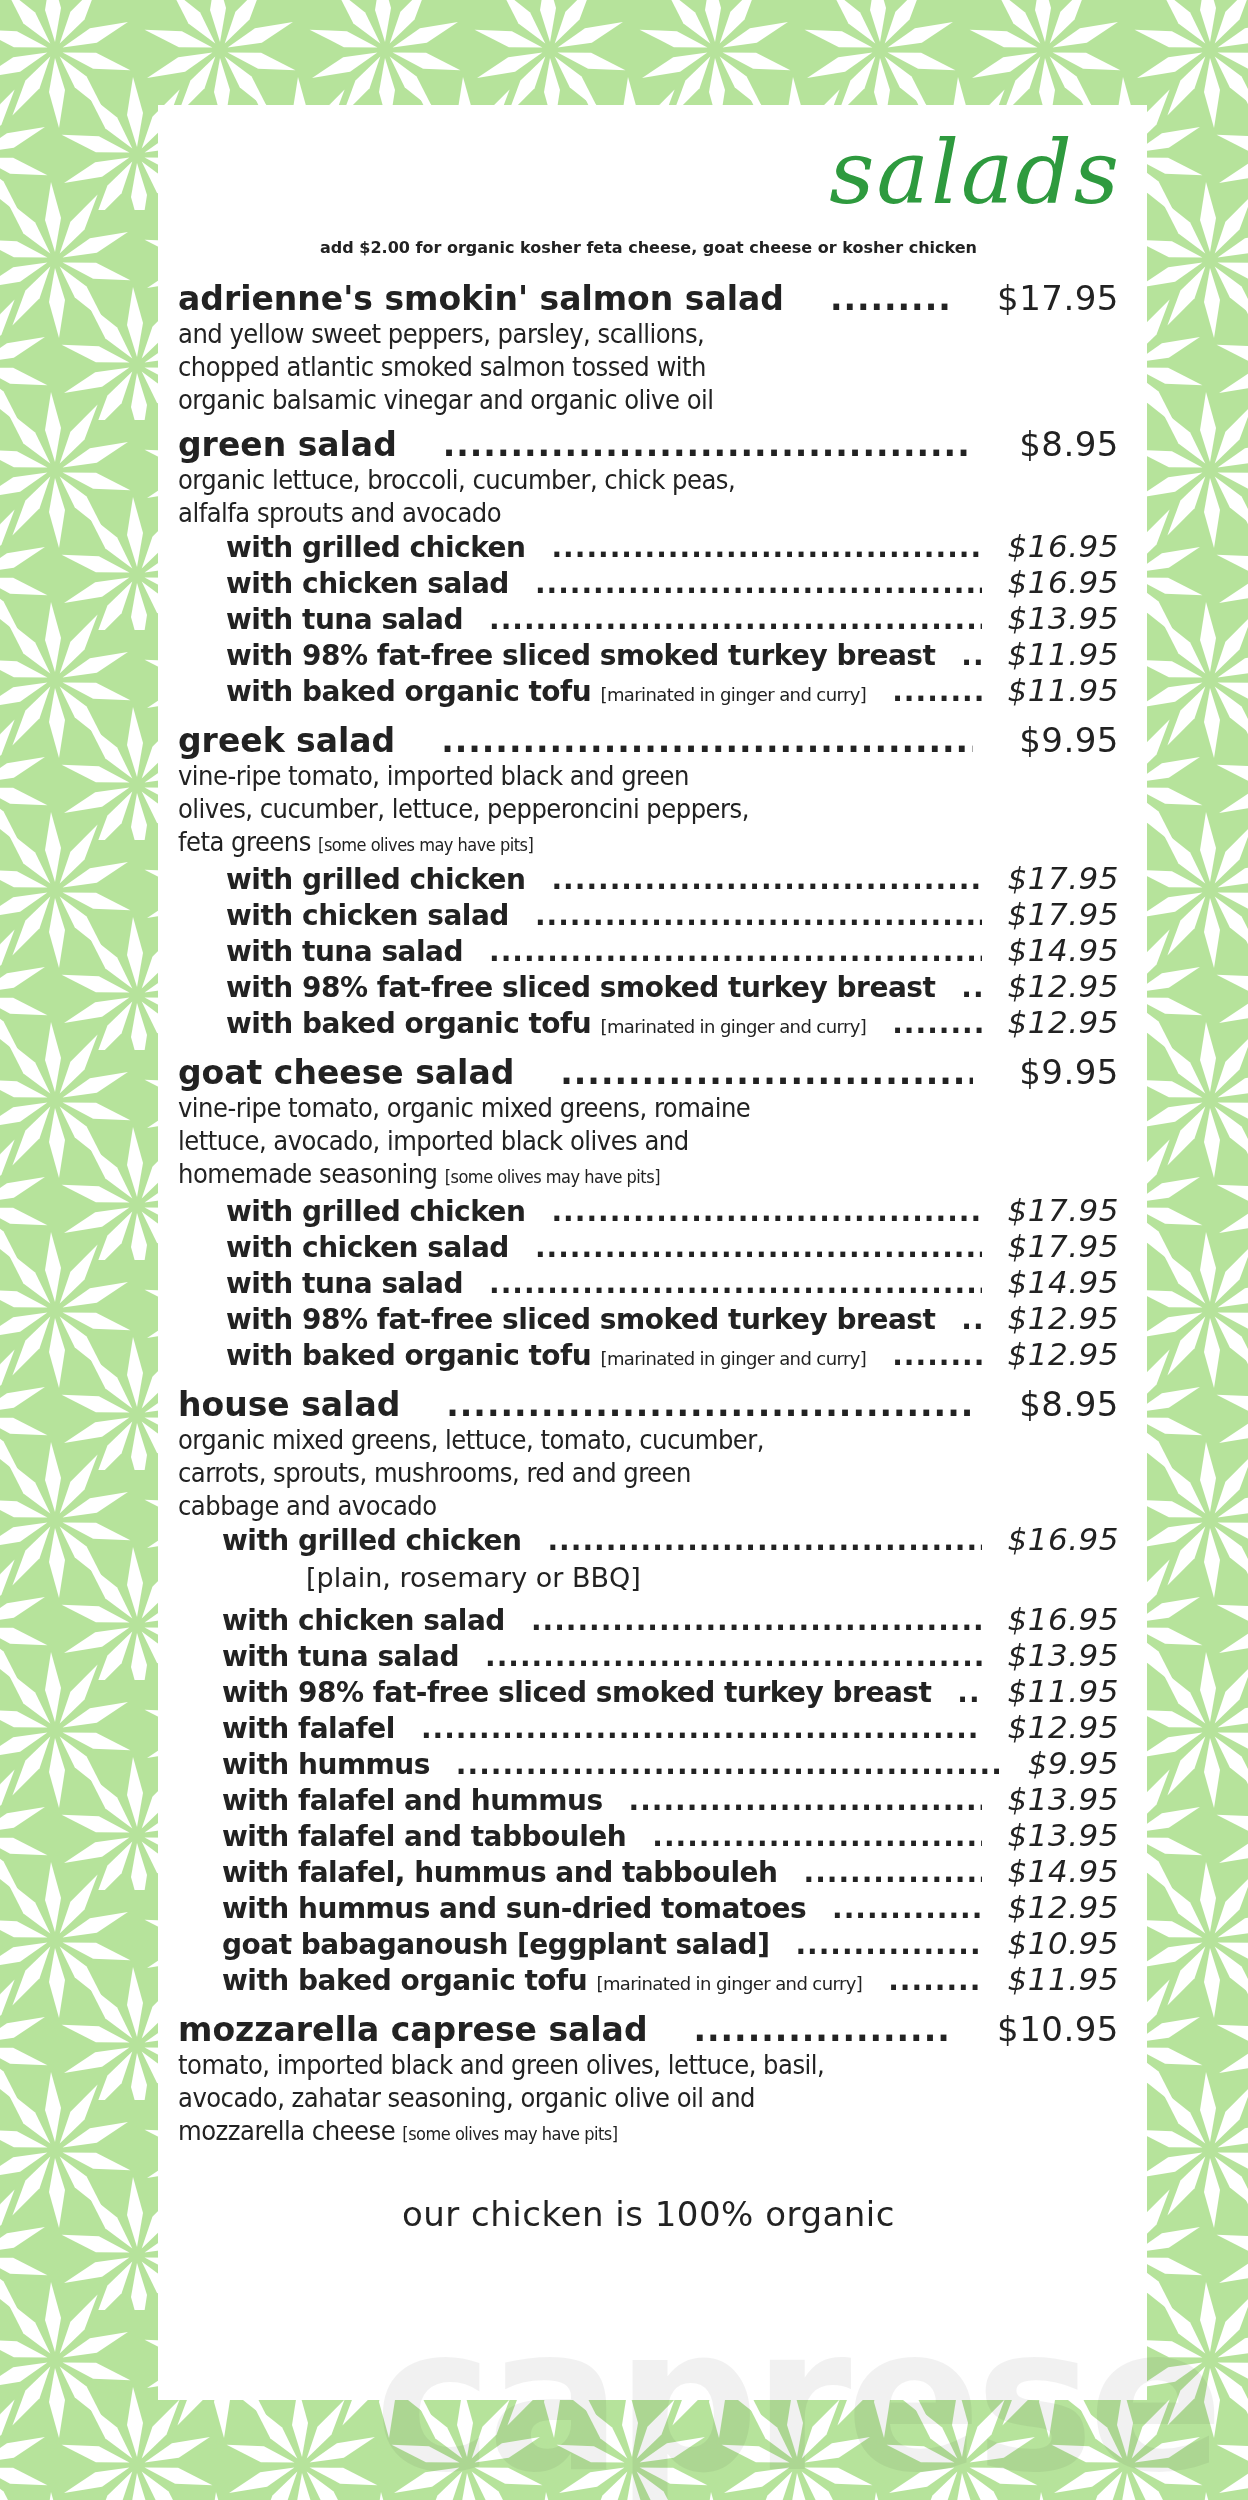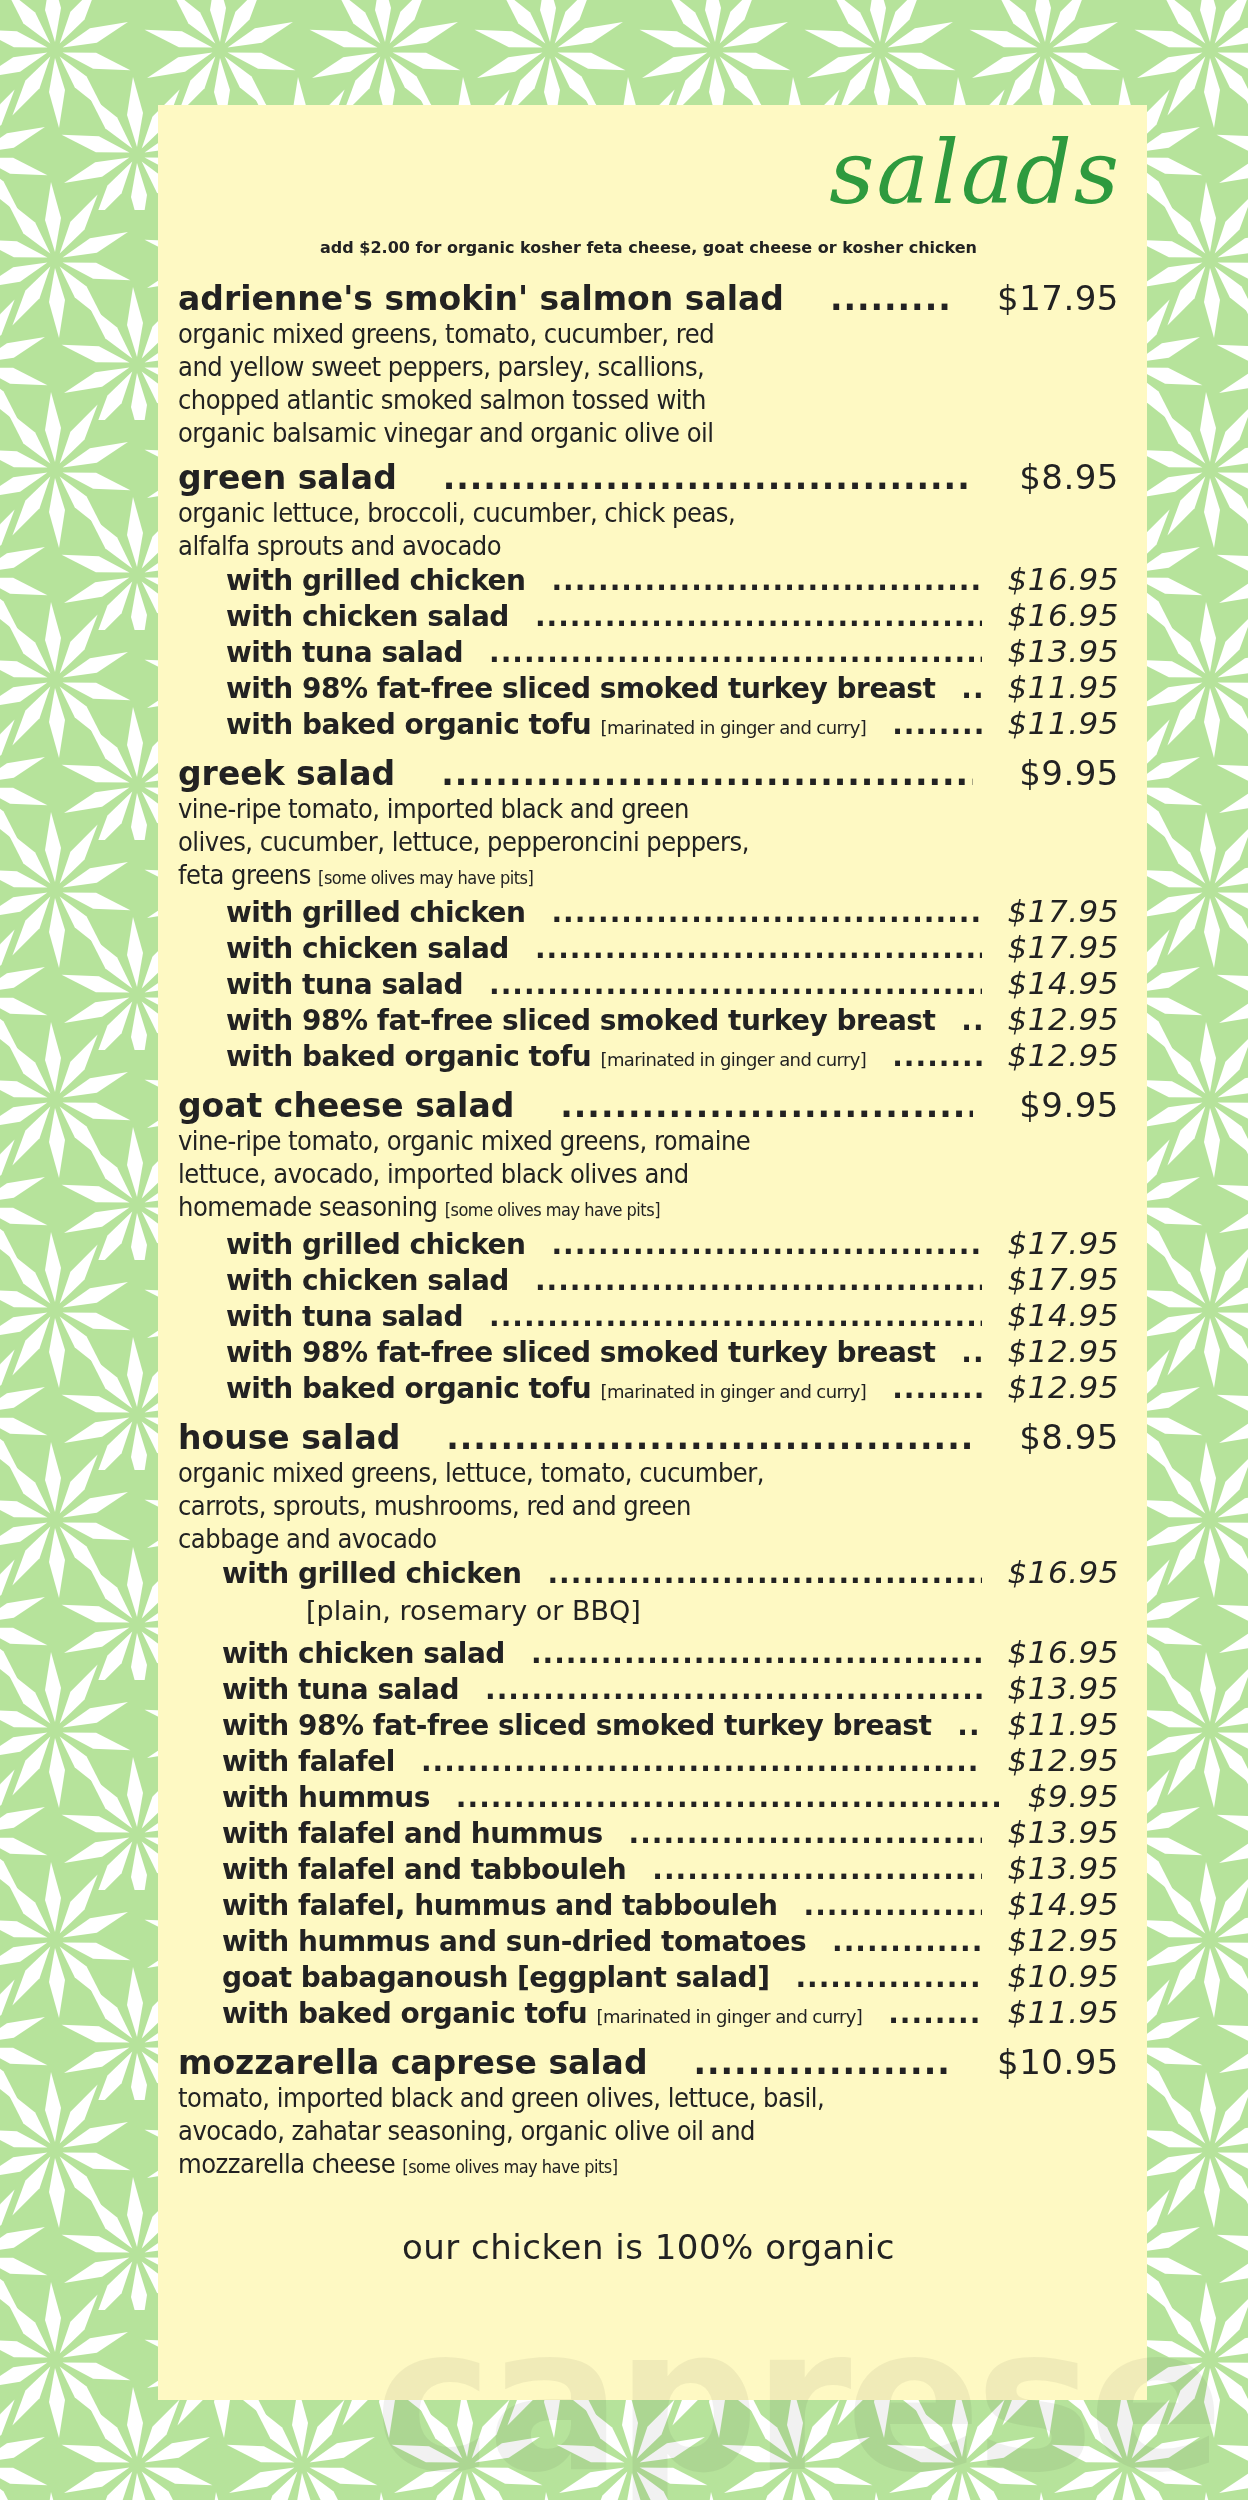--- a/index.html
+++ b/index.html
@@ -4,21 +4,21 @@
 <style>
   html, body { margin:0; padding:0; }
   body {
     width:1248px; height:2500px; position:relative; overflow:hidden;
     background-color:#b6e39b;
     font-family:"DejaVu Sans", sans-serif;
   }
   .bg-pattern { position:absolute; inset:0; z-index:0; }
   .panel {
     position:absolute; left:158px; top:105px; width:989px; height:2295px;
-    background:#fef9c3; z-index:1; box-sizing:border-box;
+    background:#ffffff; z-index:1; box-sizing:border-box;
     padding:18px 28px 0 20px;
   }
   .watermark {
     position:absolute; right:30px; bottom:0px; z-index:1;
     font-family:"DejaVu Sans", sans-serif; font-weight:bold;
     font-size:200px; color:#000; opacity:0.05; letter-spacing:-6px;
     line-height:1;
   }
   .title {
     font-family:"DejaVu Serif", serif; font-style:italic;
@@ -103,21 +103,20 @@
   <div class="title">salads</div>
   <div class="subtitle">add $2.00 for organic kosher feta cheese, goat cheese or kosher chicken</div>
 
   <div class="items" id="items">
       <div>
         <div class="row item-head">
           <span class="name">adrienne's smokin' salmon salad</span>
           <span class="dots"></span>
           <span class="price">$17.95</span>
         </div>
-        <div class="desc"><span>organic mixed greens, tomato, cucumber, red</span></div>
         <div class="desc"><span>and yellow sweet peppers, parsley, scallions,</span></div>
         <div class="desc"><span>chopped atlantic smoked salmon tossed with</span></div>
         <div class="desc"><span>organic balsamic vinegar and organic olive oil</span></div>
       </div>
       <div>
         <div class="row item-head">
           <span class="name">green salad</span>
           <span class="dots"></span>
           <span class="price">$8.95</span>
         </div>

